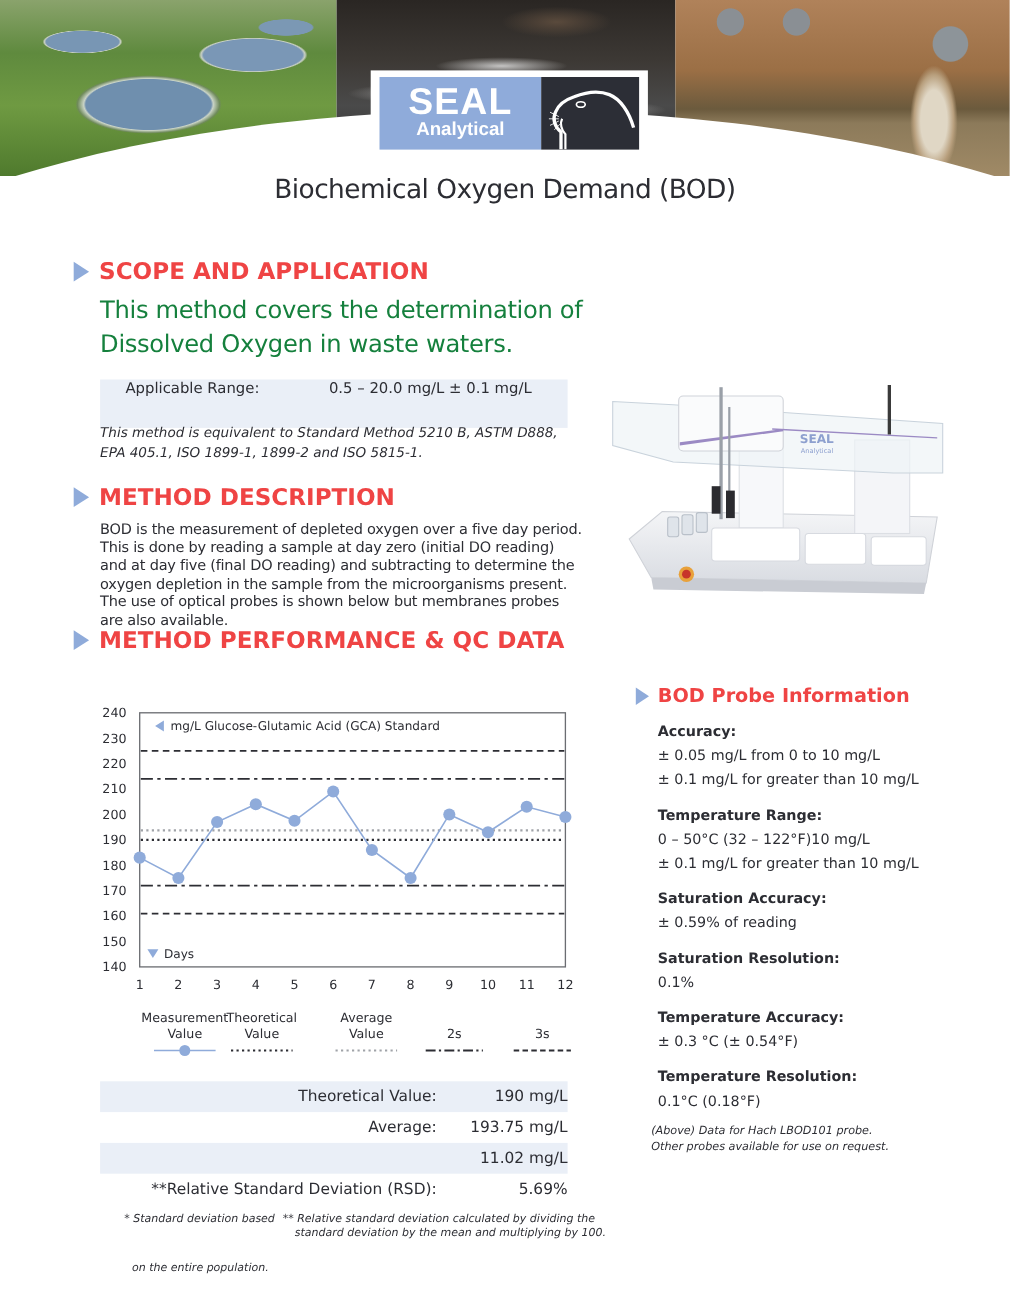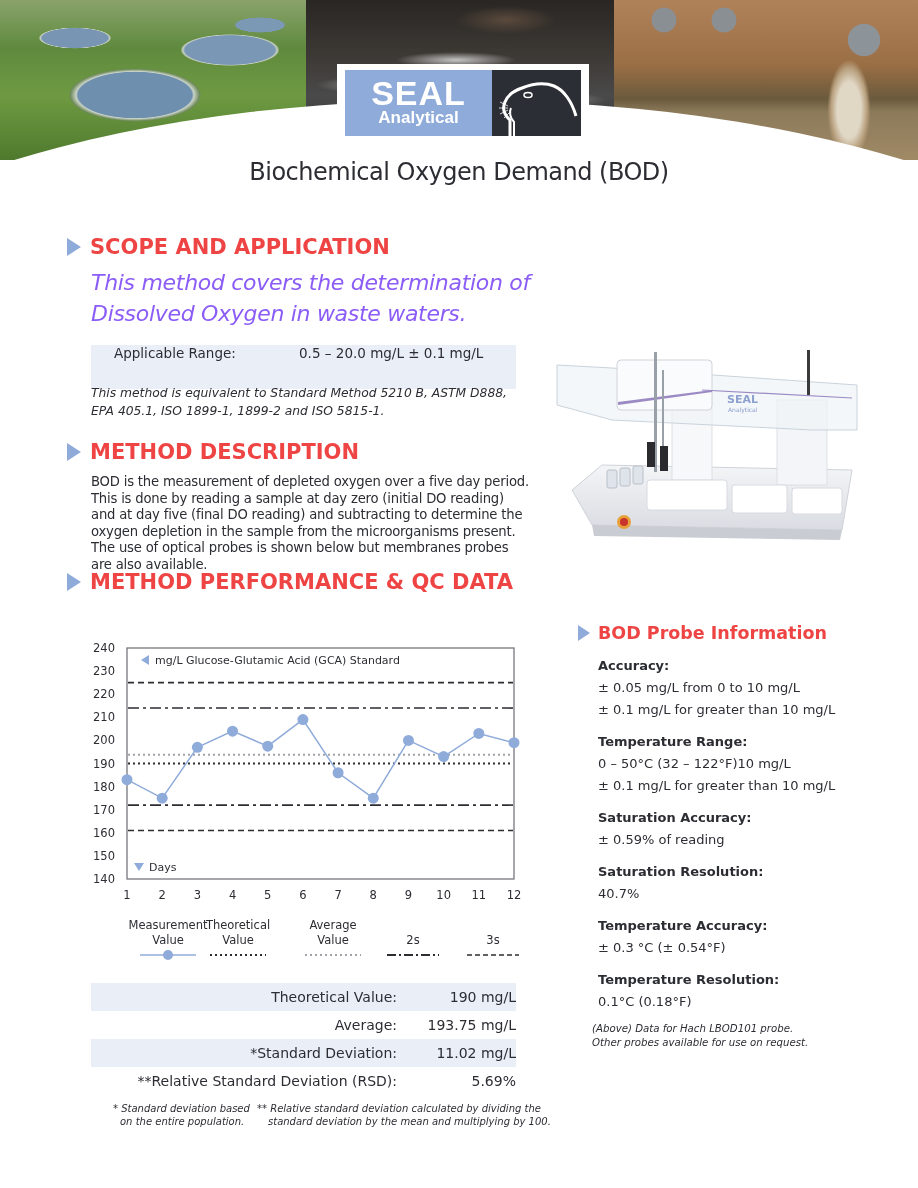--- a/index.html
+++ b/index.html
@@ -53,22 +53,22 @@
     color: #2c2d33; letter-spacing: -0.5px; }
 
   
   .section-heading { position: absolute; display: flex; align-items: center; }
   .tri { width: 0; height: 0; border-top: 9px solid transparent; border-bottom: 9px solid transparent;
     border-left: 14px solid #8fabda; margin-right: 9px; }
   .heading-text { font-family: "DejaVu Sans", sans-serif; font-weight: bold; font-size: 21px;
     color: #ef4444; letter-spacing: 0px; }
 
   .scope-lead { position: absolute; left: 91px; top: 267px; width: 440px;
-    font-family: "DejaVu Sans", sans-serif; font-style: italic; font-size: 22px; line-height: 31px;
-    color: #8b5cf6; letter-spacing: -0.3px; }
+    font-family: "DejaVu Sans", sans-serif; font-size: 22px; line-height: 31px;
+    color: #15803d; letter-spacing: -0.3px; }
 
   .range-row { position: absolute; left: 91px; top: 345px; width: 425px; height: 44px;
     background: #eaeff7; display: flex; align-items: flex-start; font-size: 13.5px; color: #2c2d33; }
   .range-label { margin-left: 23px; width: 185px; }
   .equiv { position: absolute; left: 91px; top: 384px; width: 430px; font-style: italic;
     font-size: 12.3px; line-height: 18px; color: #2c2d33; }
 
   .desc { position: absolute; left: 91px; top: 474px; width: 440px; font-size: 13.2px;
     line-height: 16.6px; color: #2c2d33; letter-spacing: -0.2px; }
 
@@ -243,32 +243,31 @@
 <div class="stats" id="stats">
     <div class="stat-row shaded">
       <span class="stat-label" style="padding-left:30px">Theoretical Value:</span>
       <span class="stat-value">190 mg/L</span>
     </div>
     <div class="stat-row">
       <span class="stat-label" style="padding-left:30px">Average:</span>
       <span class="stat-value">193.75 mg/L</span>
     </div>
     <div class="stat-row shaded">
-      <span class="stat-label" style="padding-left:23px">*Standard Deviation:</span>
       <span class="stat-value">11.02 mg/L</span>
     </div>
     <div class="stat-row">
       <span class="stat-label" style="padding-left:15px">**Relative Standard Deviation (RSD):</span>
       <span class="stat-value">5.69%</span>
     </div>
   </div>
 
 <div class="foot" style="left:113px;">
   <div>* Standard deviation based</div>
-  <div style="padding-left:7px;">on the entire population.</div>
+  <div style="padding-left:7px;margin-top:31px;">on the entire population.</div>
 </div>
 <div class="foot" style="left:257px;">
   <div>** Relative standard deviation calculated by dividing the</div>
   <div style="padding-left:11px;">standard deviation by the mean and multiplying by 100.</div>
 </div>
 
 <div class="instrument">
   <svg width="320" height="225" viewBox="0 0 320 225">
     <defs>
       <linearGradient id="baseg" x1="0" y1="0" x2="0" y2="1">
@@ -329,21 +328,21 @@
       <div class="probe-label">Temperature Range:</div>
       <div class="probe-line">0 – 50°C (32 – 122°F)10 mg/L</div>
       <div class="probe-line">± 0.1 mg/L for greater than 10 mg/L</div>
     </div>
     <div class="probe-group">
       <div class="probe-label">Saturation Accuracy:</div>
       <div class="probe-line">± 0.59% of reading</div>
     </div>
     <div class="probe-group">
       <div class="probe-label">Saturation Resolution:</div>
-      <div class="probe-line">40.7%</div>
+      <div class="probe-line">0.1%</div>
     </div>
     <div class="probe-group">
       <div class="probe-label">Temperature Accuracy:</div>
       <div class="probe-line">± 0.3 °C (± 0.54°F)</div>
     </div>
     <div class="probe-group">
       <div class="probe-label">Temperature Resolution:</div>
       <div class="probe-line">0.1°C (0.18°F)</div>
     </div>
   </div>

